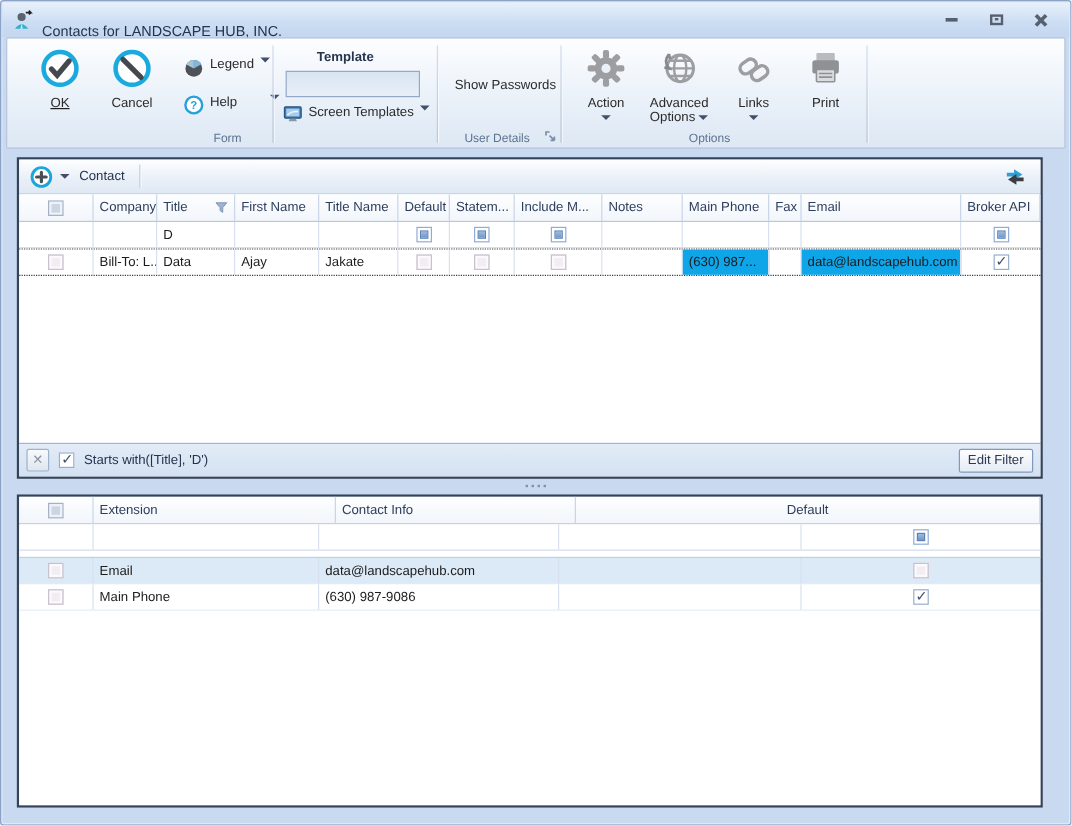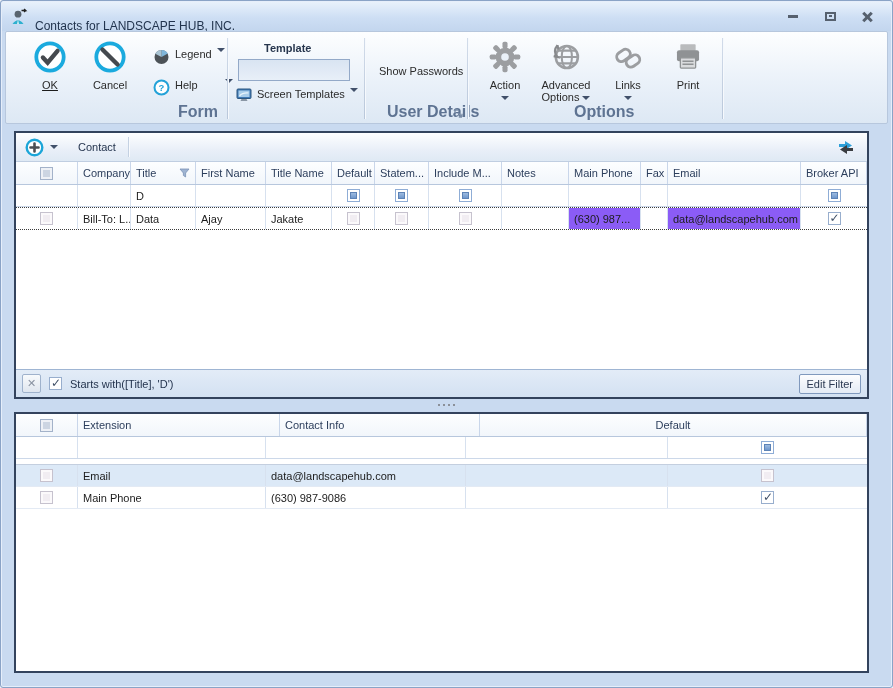--- a/index.html
+++ b/index.html
@@ -26,57 +26,57 @@
        width:3px; height:12px; background:#56606e; }
   .glyph-close::before { transform:rotate(45deg); }
   .glyph-close::after { transform:rotate(-45deg); }
 
   
   .ribbon { position:absolute; left:4px; right:4px; top:30px; height:93px;
             background:linear-gradient(#fdfeff,#eaf1f9 55%,#dde8f4);
             border:1px solid #b7c7dd; border-radius:2px; }
   .rsep { position:absolute; top:6px; bottom:4px; width:1px;
           background:linear-gradient(#d2dcea,#b9c7da); box-shadow:1px 0 0 #f6f9fd; }
-  .rcaption { position:absolute; bottom:2px; font-size:16px; color:#5e7392;font-weight:bold; }
+  .rcaption { position:absolute; bottom:2px; font-size:10px; color:#5e7392; }
 
   .bigbtn { position:absolute; top:6px; width:58px; text-align:center; cursor:default; }
   .bigbtn .bicon { width:34px; height:34px; margin:2px auto 3px; }
   .bigbtn .blabel { color:#2b2b2b; }
   .ddarrow { display:inline-block; width:0; height:0; border-left:4px solid transparent;
              border-right:4px solid transparent; border-top:4px solid #41506a; vertical-align:middle; }
   .smallrow { position:absolute; display:flex; gap:5px; cursor:default; color:#2b2b2b; }
 
   .tmpl-label { position:absolute; font-weight:bold; color:#27364e; }
   .tmpl-input { position:absolute; width:112px; height:22px; border:1px solid #93a9c8;
                 background:linear-gradient(#d9e4f2,#e8eff8); }
 
   .showpw { position:absolute; color:#2b2b2b; cursor:default; }
 
   
   .panel { position:absolute; left:13px; width:855px; border:2px solid #33435d;
            background:#ffffff; display:flex; flex-direction:column; }
   .ptoolbar { height:29px; background:linear-gradient(#fdfeff,#e9eff8 60%,#dfe9f4);
               border-bottom:1px solid #c0cee1; display:flex; align-items:center; flex:0 0 auto; }
-  .ptitle { color:#24344e; margin-left:20px; }
+  .ptitle { color:#24344e; margin-left:8px; }
   .ptb-sep { width:1px; height:20px; background:#c4d1e2; box-shadow:1px 0 0 #f8fafd; margin-left:12px; }
   .pswap { margin-left:auto; margin-right:10px; }
 
   .gr { display:flex; flex:0 0 auto; }
   .gc { border-right:1px solid #d7e1ef; padding:0 5px; display:flex; align-items:center;
         overflow:hidden; white-space:nowrap; }
   .ghead { height:23px; background:linear-gradient(#fdfeff,#f2f6fb);
            border-bottom:1px solid #b7c7dd; color:#2c3e5c; }
   .ghead .gc { border-right:1px solid #c9d6ea; }
   .gfilter { height:22px; background:#fff; border-bottom:1px solid #ccd8e9; }
   .grow { height:22px; background:#fff; border-bottom:1px solid #e3eaf4; }
   .grow-alt { background:#dce9f7; }
   .grow-focus { border-top:1px dotted #3c3c3c; border-bottom:1px dotted #3c3c3c; height:23px; }
   .gap-band { height:6px; background:#fff; border-bottom:1px solid #c4cfdf; flex:0 0 auto; }
   .gfill { flex:1 1 auto; background:#fff; }
-  .cell-tint { background:#8b5cf6; }
+  .cell-tint { background:#0ea5e9; }
   .ctr { justify-content:center; }
 
   
   .c0{width:62px}.c1{width:53px}.c2{width:65px}.c3{width:70px}.c4{width:66px}.c5{width:43px}
   .c6{width:54px}.c7{width:73px}.c8{width:67px}.c9{width:72px}.c10{width:27px}.c11{width:133px}
   .c12{flex:1;border-right:none}
   
   .m0{width:62px}.m1{width:188px}.m2{width:200px}.m3{width:202px}.m4{flex:1;border-right:none}
 
   

